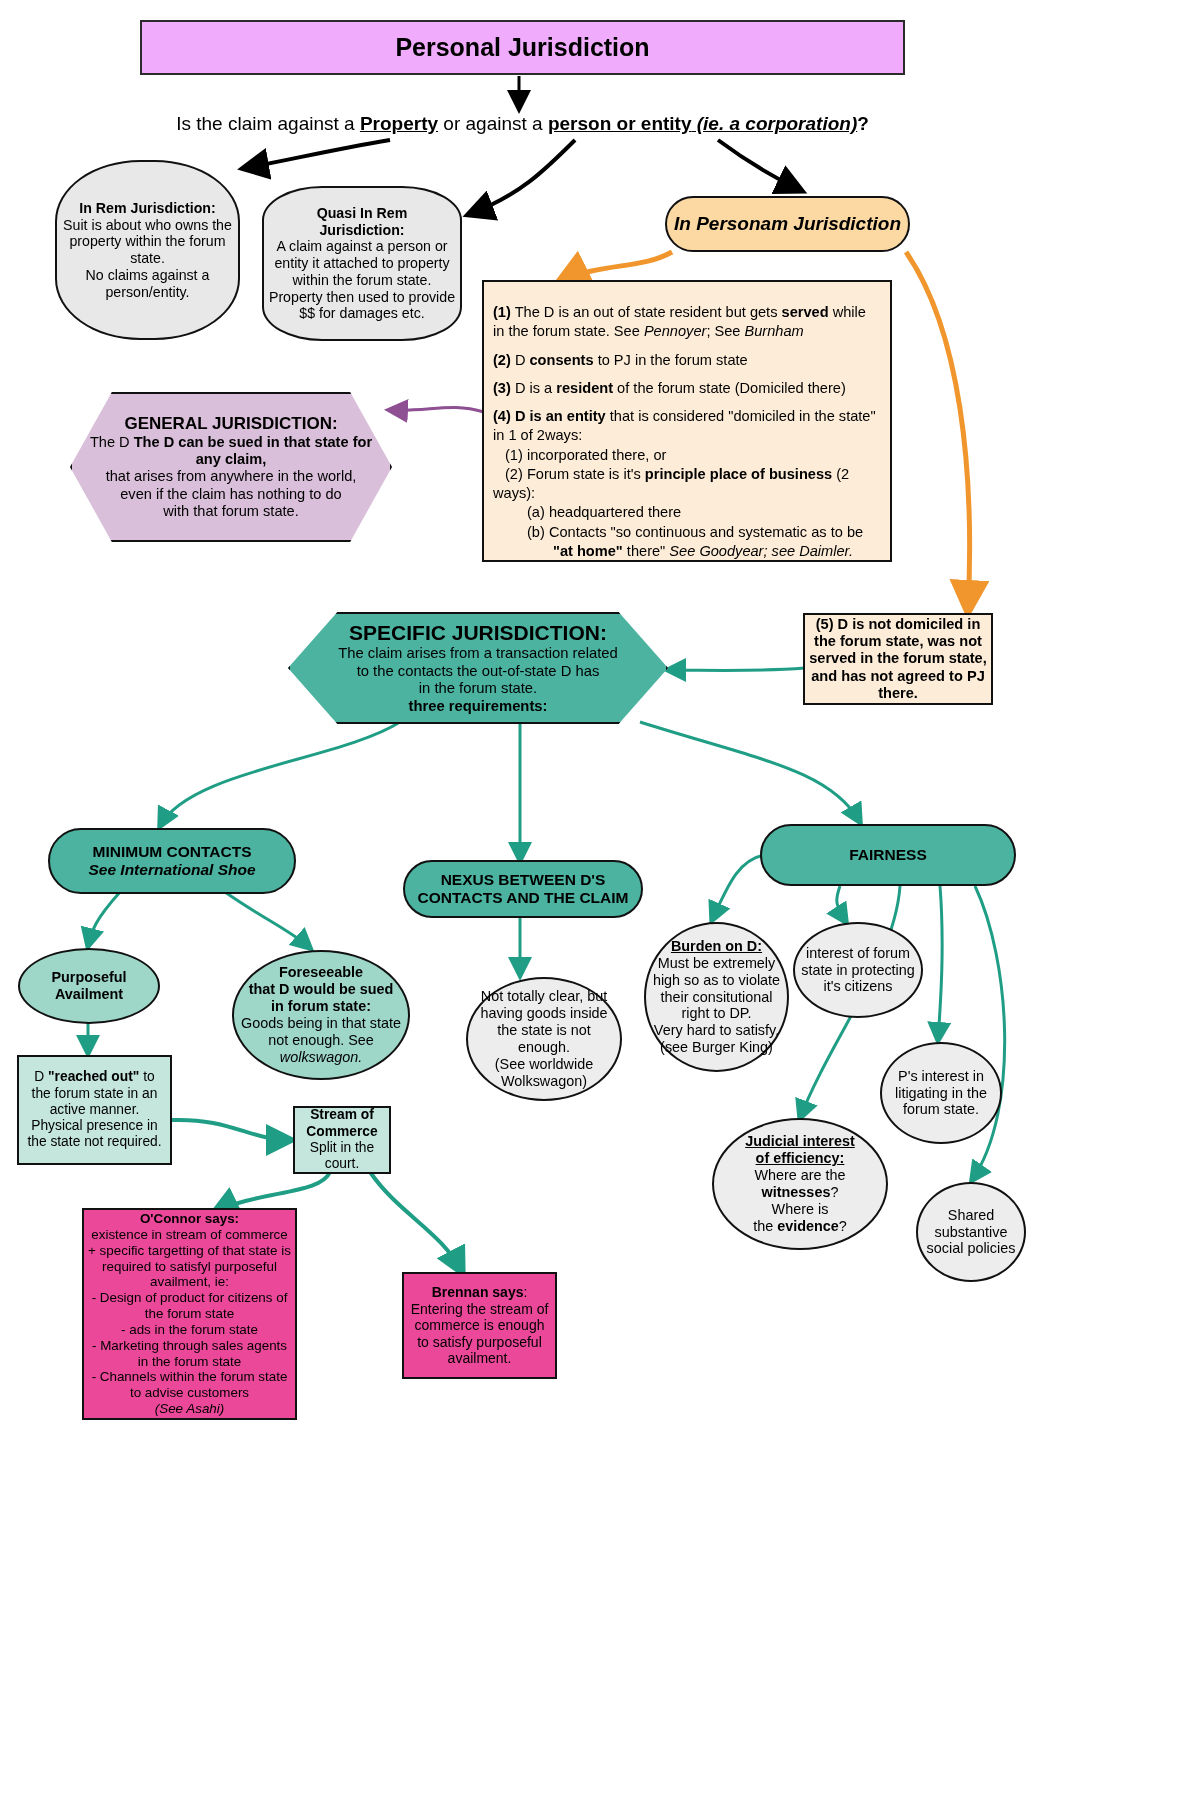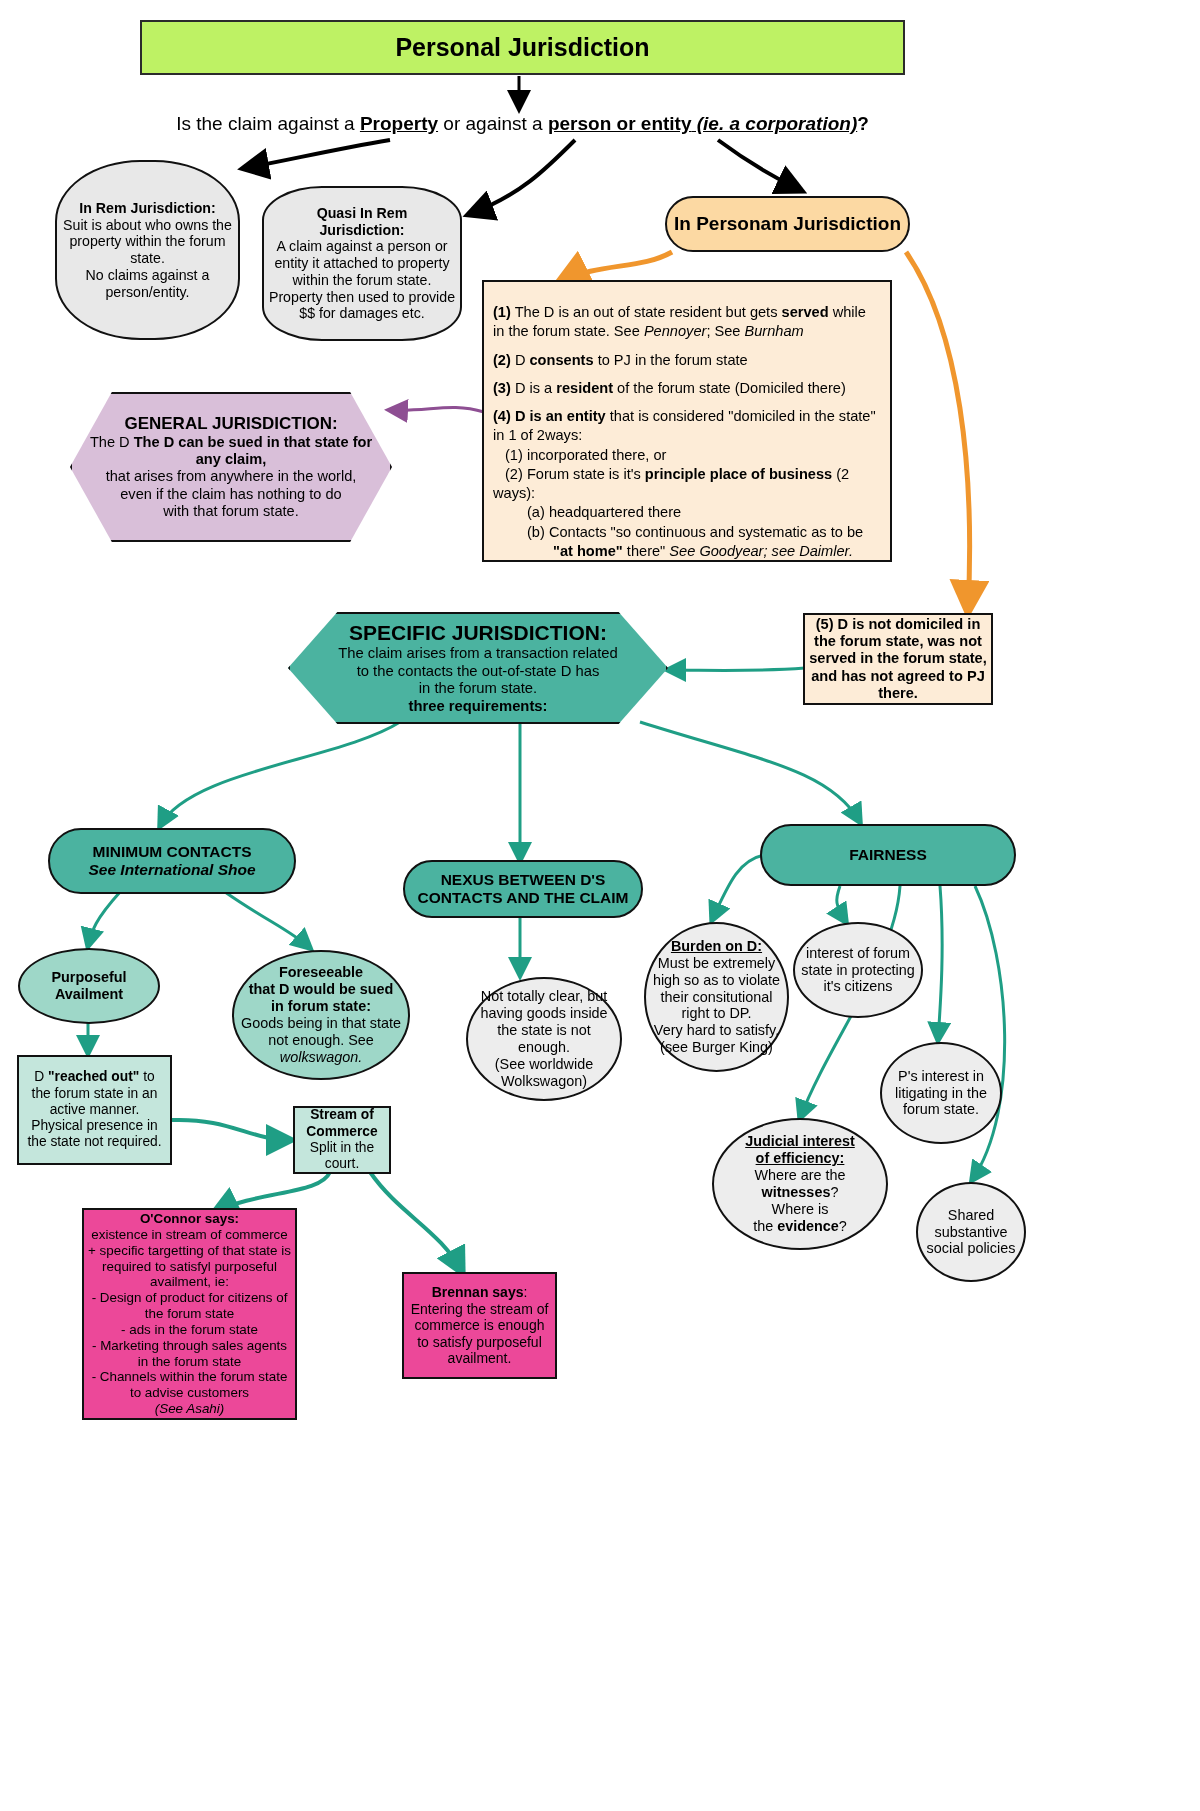--- a/index.html
+++ b/index.html
@@ -6,21 +6,21 @@
   body{font-family:"Liberation Sans",sans-serif;color:#000;}
   #canvas{position:relative;width:1200px;height:1811px;overflow:hidden;background:#fff;}
   svg.edges{position:absolute;left:0;top:0;width:1200px;height:1811px;pointer-events:none;}
   .node{position:absolute;box-sizing:border-box;display:flex;align-items:center;justify-content:center;text-align:center;line-height:1.18;}
   .node .txt{width:100%;padding:0 4px;}
   b{font-weight:bold;}
   i{font-style:italic;}
   u{text-decoration:underline;}
 
   
-  .title-bar{background:#bef264;border:2px solid #2b2b2b;font-size:25px;font-weight:bold;}
+  .title-bar{background:#f0abfc;border:2px solid #2b2b2b;font-size:25px;font-weight:bold;}
   
   .question{font-size:19px;background:transparent;}
 
   
   .grey-blob{background:#e8e8e8;border:2.5px solid #111;border-radius:46%/34%;font-size:14.2px;}
   .grey-box{background:#ec4899;border:2px solid #111;font-size:14px;}
   .grey-ellipse{background:#ededed;border:2.5px solid #111;border-radius:50%;font-size:14.4px;}
 
   
   .orange-pill{background:#fcd9a3;border:2.5px solid #111;border-radius:36px;font-size:19px;font-weight:bold;}
@@ -121,21 +121,21 @@
 
   <div class="node grey-blob" style="left:262px;top:186px;width:200px;height:155px;border-radius:30%/22%;">
     <div class="txt">
       <b style="white-space:pre-line;">Quasi In Rem
 Jurisdiction:</b><br>
       <span style="white-space:pre-line;">A claim against a person or entity it attached to property within the forum state.
 Property then used to provide $$ for damages etc.</span>
     </div>
   </div>
 
-  <div class="node orange-pill" style="left:665px;top:196px;width:245px;height:56px;">
+  <div class="node orange-pill" style="left:665px;top:196px;width:245px;height:56px;font-style:italic;">
     <div class="txt">In Personam Jurisdiction</div>
   </div>
 
   <div class="node orange-panel" style="left:482px;top:280px;width:410px;height:282px;align-items:flex-start;">
     <div class="txt">
       <div style="margin-bottom:9px;">
         <b>(1)</b> The D is an out of state resident but gets <b>served</b> while in the forum state. See <i>Pennoyer</i>; See <i>Burnham</i>
       </div>
       <div style="margin-bottom:9px;">
         <b>(2)</b> D <b>consents</b> to PJ in the forum state

